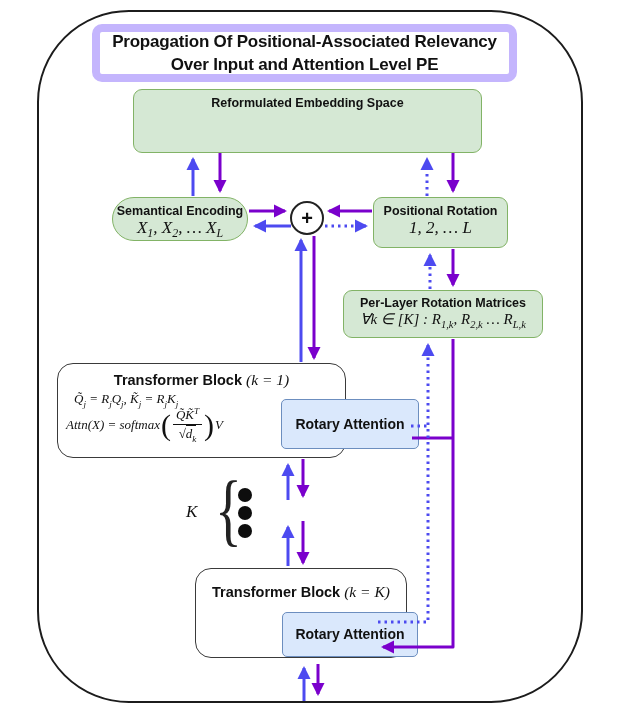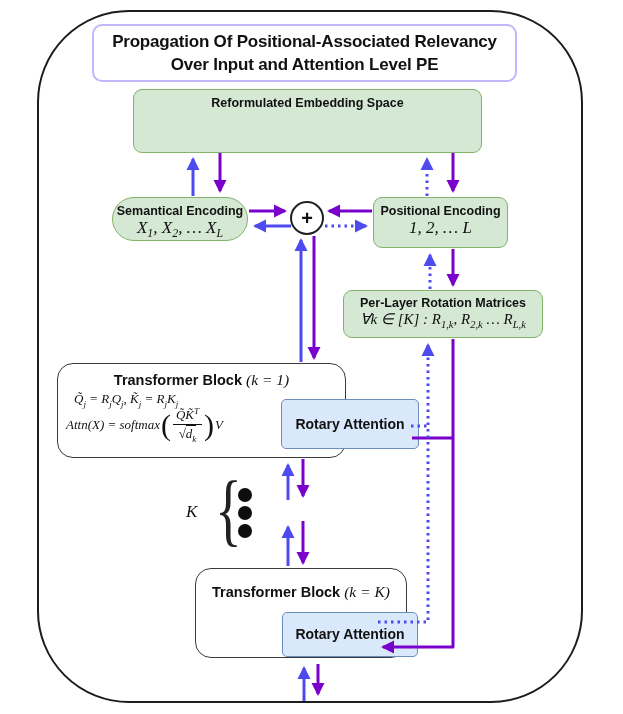--- a/index.html
+++ b/index.html
@@ -2,21 +2,21 @@
 <html><head>
 <meta charset="utf-8">
 <style>
   html,body{margin:0;padding:0;background:#fff;}
   #stage{position:relative;width:623px;height:714px;background:#fff;overflow:hidden;
          font-family:"Liberation Sans",sans-serif;color:#111;}
   .abs{position:absolute;box-sizing:border-box;}
   
   #outer{left:37px;top:10px;width:546px;height:693px;border:2px solid #1c1c1c;border-radius:92px;background:#fff;z-index:0;}
   
-  #titlebox{left:92px;top:24px;width:425px;height:58px;border:2px solid #c4b5fd;border-radius:10px;background:#fff;z-index:2;
+  #titlebox{left:92px;top:24px;width:425px;height:58px;border:8px solid #c4b5fd;border-radius:10px;background:#fff;z-index:2;
             display:flex;flex-direction:column;justify-content:center;text-align:center;
             font-weight:bold;font-size:17px;line-height:23px;letter-spacing:-0.2px;}
   .greenbox{background:#d5e8d4;border:1.5px solid #82b366;border-radius:9px;z-index:2;text-align:center;}
   .greenbox .gtitle{font-weight:bold;font-size:12.5px;margin-top:6px;}
   .math{font-family:"Liberation Serif",serif;font-style:italic;}
   .math sub,.math sup{font-size:70%;font-style:italic;}
   #reformulated{left:133px;top:89px;width:349px;height:64px;}
   #reformulated .gmath{font-size:21px;margin-top:2px;}
   #semantical{left:112px;top:197px;width:136px;height:44px;border-radius:25px;}
   #positional{left:373px;top:197px;width:135px;height:51px;}
@@ -69,21 +69,21 @@
   <div id="semantical" class="abs greenbox encbox">
     <div class="gtitle">Semantical Encoding</div>
     <div class="gmath math">X<sub>1</sub>, X<sub>2</sub>, … X<sub>L</sub></div>
   </div>
 
   <div id="plus" class="abs">
     <span>+</span>
   </div>
 
   <div id="positional" class="abs greenbox encbox">
-    <div class="gtitle">Positional Encoding</div>
+    <div class="gtitle">Positional Rotation</div>
     <div class="gmath math">1, 2, … L</div>
   </div>
 
   <div id="perlayer" class="abs greenbox">
     <div class="gtitle">Per-Layer Rotation Matrices</div>
     <div class="gmath math">∀k ∈ [K] : R<sub>1,k</sub>, R<sub>2,k</sub> … R<sub>L,k</sub></div>
   </div>
 
   <div id="block1" class="abs tblock">
     <div class="ttitle">

